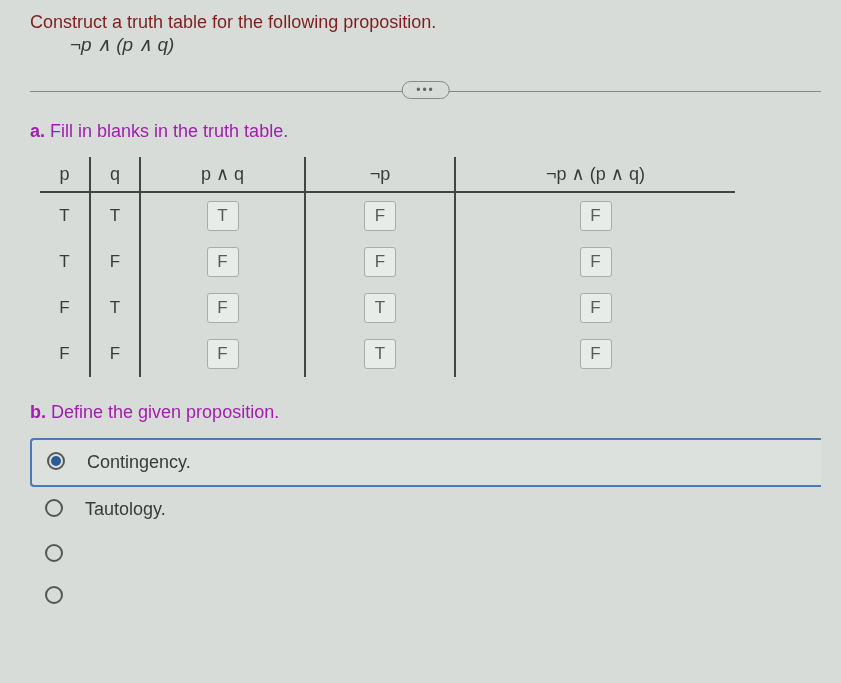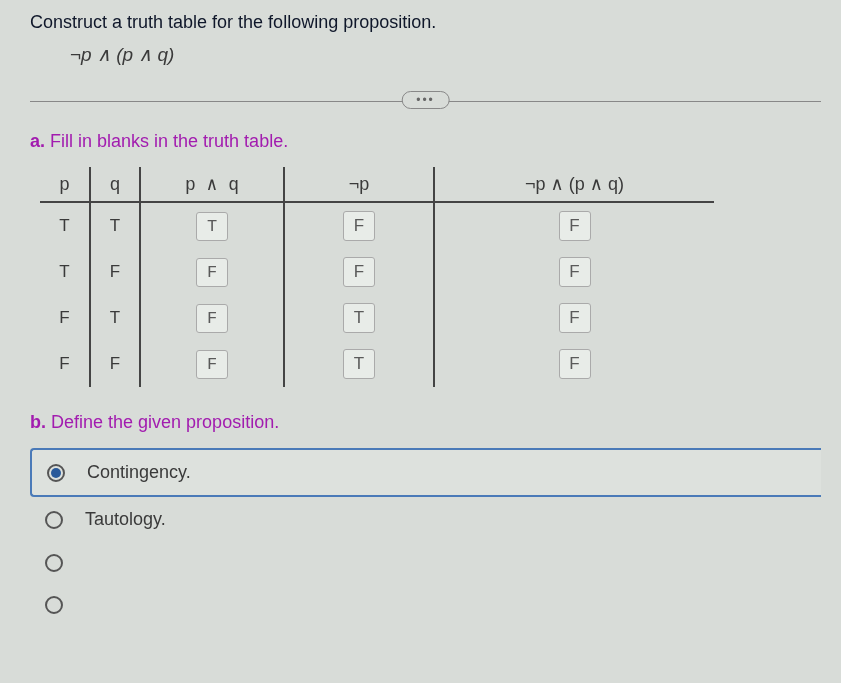--- a/index.html
+++ b/index.html
@@ -12,22 +12,21 @@
       height: 683px;
       background: #d8dcd8;
       font-family: Arial, sans-serif;
       color: #3a3a3a;
       padding: 12px 20px 12px 30px;
       position: relative;
       overflow: hidden;
     }
     .question-title {
       font-size: 18px;
-      color: #0f172a;
-      margin-bottom: 10px;
+      color: #7f1d1d;
     }
     .proposition {
       font-size: 19px;
       color: #3a3a3a;
       margin-left: 40px;
       margin-bottom: 25px;
       font-style: italic;
     }
     .divider-row {
       position: relative;
@@ -75,38 +74,37 @@
       border-bottom: 2px solid #444;
       padding: 6px 0;
       font-size: 18px;
     }
     .truth-table td {
       padding: 8px 0;
       font-size: 17px;
     }
     .col-p { width: 50px; border-right: 2px solid #444; }
     .col-q { width: 50px; border-right: 2px solid #444; }
-    .col-pq { width: 144px; border-right: 2px solid #444; font-family: Liberation Mono, monospace; }
+    .col-pq { width: 165px; border-right: 2px solid #444; }
     .col-np { width: 150px; border-right: 2px solid #444; }
     .col-final { width: 280px; }
     .val-box {
       display: inline-block;
       min-width: 32px;
       padding: 4px 8px;
       background: #e8ece8;
       border: 1px solid #aaa;
       border-radius: 3px;
       color: #5a5a5a;
     }
     .options {
       margin-top: 10px;
     }
     .option-row {
       display: flex;
-      align-items: center;
       padding: 12px 15px;
       font-size: 18px;
     }
     .option-row.selected {
       border: 2px solid #4a7ab8;
       border-right: none;
       border-radius: 4px 0 0 4px;
       background: rgba(255,255,255,0.15);
     }
     .radio {

